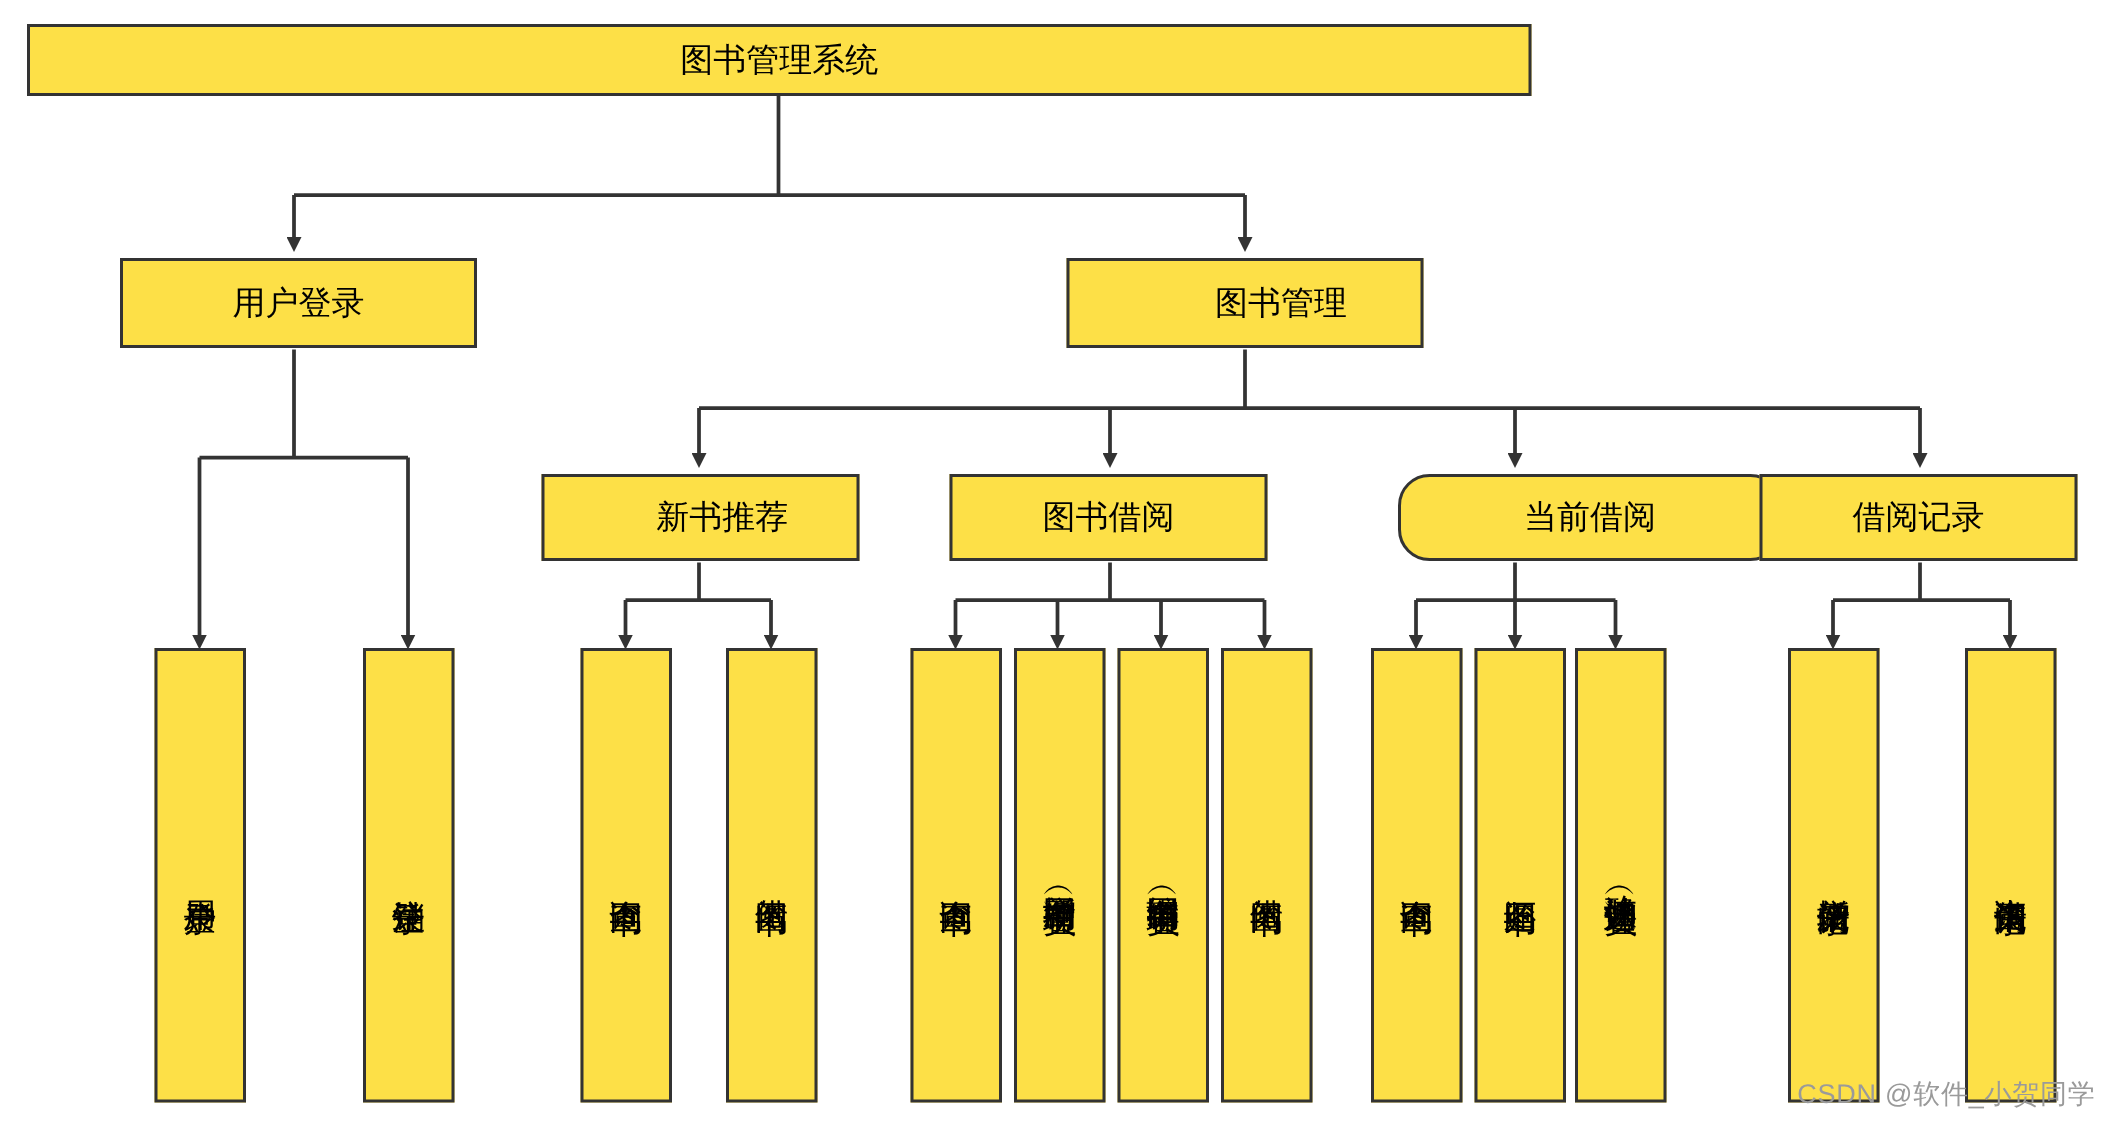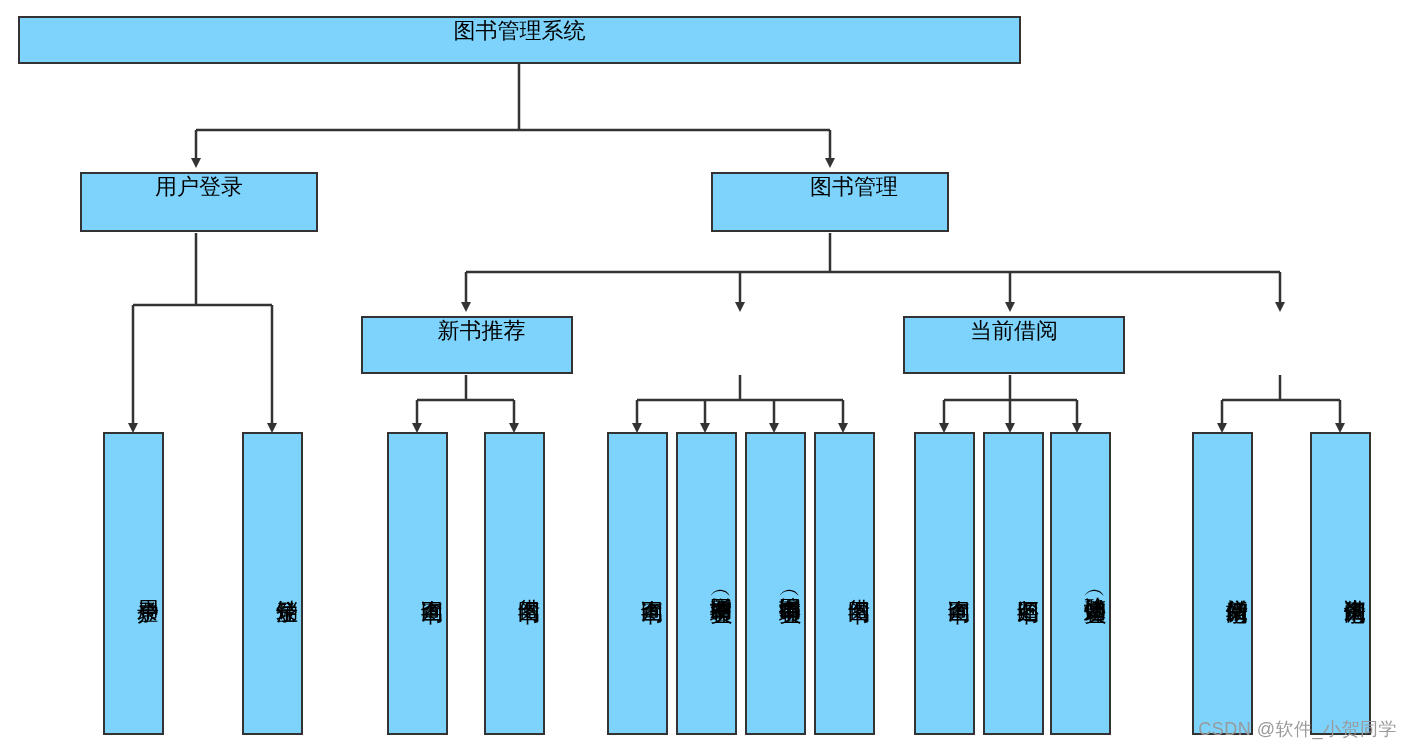--- a/index.html
+++ b/index.html
@@ -22,22 +22,23 @@
     left: 0;
     top: 0;
     width: 1405px;
     height: 747px;
     pointer-events: none;
   }
   .node {
     position: absolute;
     box-sizing: border-box;
     border: 2px solid #333333;
-    background: #7dd3fc;
+    background: #fde047;
     display: flex;
+    align-items: center;
     justify-content: center;
     color: #000000;
     text-align: center;
   }
   .node.horizontal {
     font-size: 22px;
     line-height: 1.2;
   }
   .node.vertical {
     writing-mode: vertical-rl;
@@ -123,22 +124,28 @@
   <div class="node horizontal" style="left:80px; top:172px; width:238px; height:60px;">
     <span>用户登录</span>
   </div>
   <div class="node horizontal" style="left:711px; top:172px; width:238px; height:60px;padding-left:48px;">
     <span>图书管理</span>
   </div>
 
   <div class="node horizontal" style="left:361px; top:316px; width:212px; height:58px;padding-left:29px;">
     <span>新书推荐</span>
   </div>
-  <div class="node horizontal" style="left:903px; top:316px; width:222px; height:58px;">
+  <div class="node horizontal" style="left:633px; top:316px; width:212px; height:58px;">
+    <span>图书借阅</span>
+  </div>
+  <div class="node horizontal" style="left:932px; top:316px; width:256px; height:58px;border-radius:21px;">
     <span>当前借阅</span>
+  </div>
+  <div class="node horizontal" style="left:1173px; top:316px; width:212px; height:58px;">
+    <span>借阅记录</span>
   </div>
 
   <div class="node vertical" style="left:103px; top:432px; width:61px; height:303px;">
     <span>用户登录</span>
   </div>
   <div class="node vertical" style="left:242px; top:432px; width:61px; height:303px;">
     <span>注销登录</span>
   </div>
 
   <div class="node vertical" style="left:387px; top:432px; width:61px; height:303px;">

